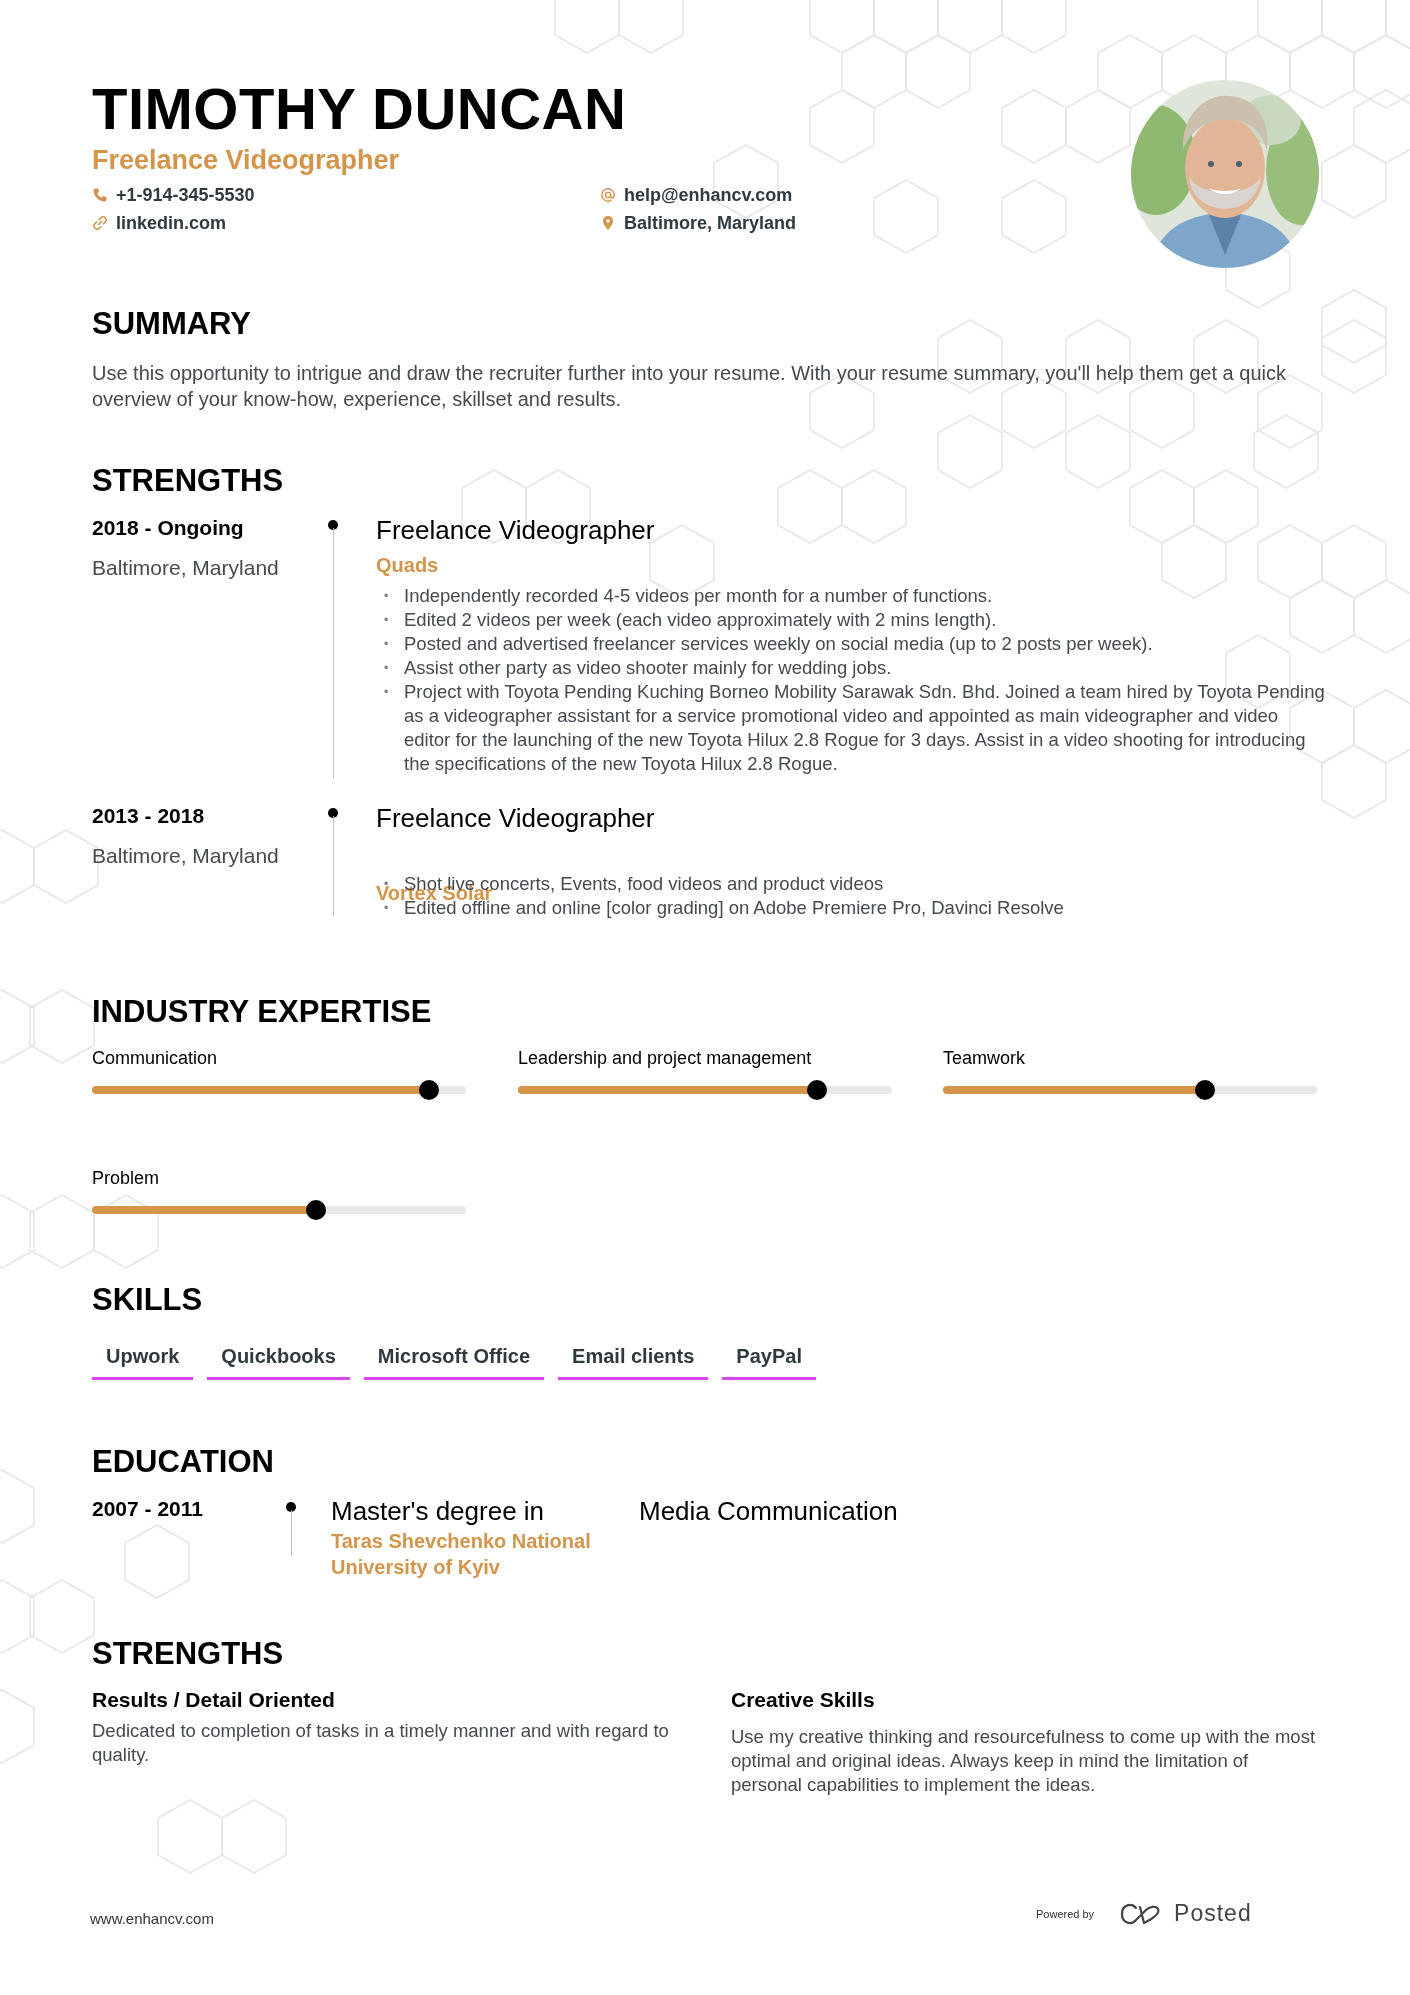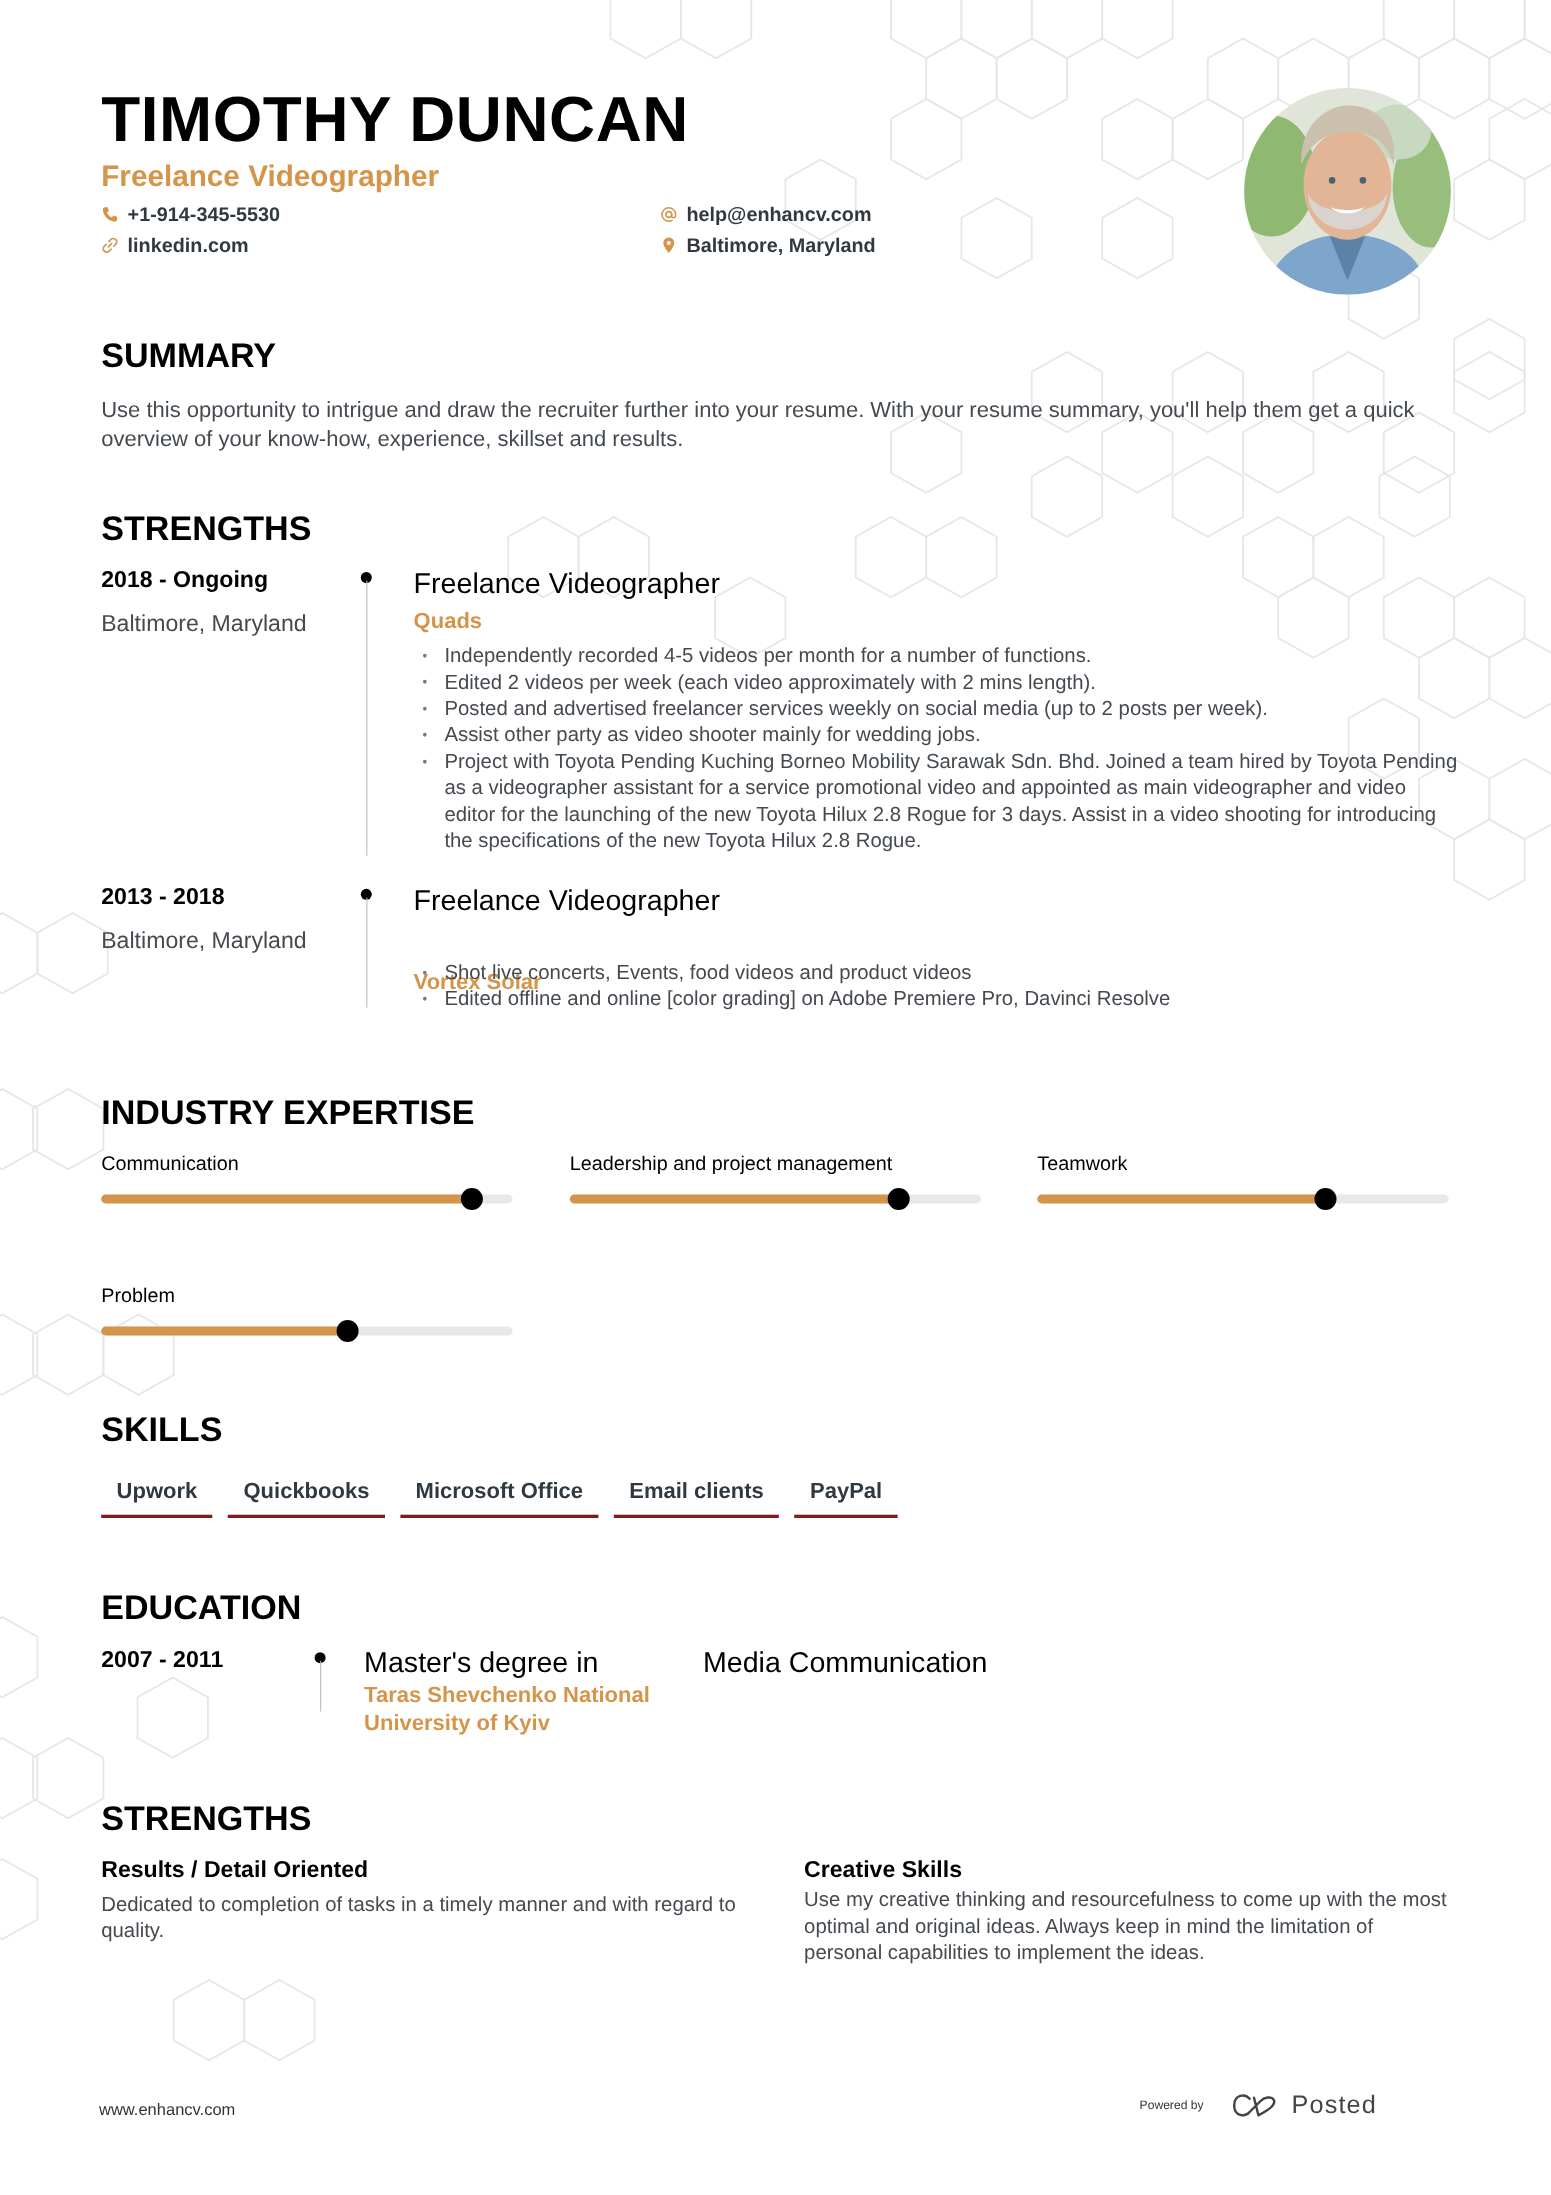--- a/index.html
+++ b/index.html
@@ -26,21 +26,21 @@
   .bullets li { position: relative; padding-left: 28px; }
   .bullets li::before { content: "\2022"; position: absolute; left: 8px; top: 0; font-size: 12px; color: #777; }
   .tl-dot { width: 10px; height: 10px; border-radius: 50%; background: #000; }
   .tl-line { width: 1px; background: #bdbdbd; }
 
   .skill-label { font-size: 18px; color: #000; line-height: 27px; }
   .bar-track { height: 8px; border-radius: 4px; background: #e8e8e8; }
   .bar-fill { height: 8px; border-radius: 4px; background: #d4954a; position: absolute; left: 0; top: 0; }
   .bar-knob { width: 20px; height: 20px; border-radius: 50%; background: #000; position: absolute; top: -6px; }
 
-  .tag { font-size: 20px; font-weight: 700; color: #2f3a40; line-height: 26px; padding: 0 14px 8px 14px; border-bottom: 3px solid #7f1d1d; white-space: nowrap; }
+  .tag { font-size: 20px; font-weight: 700; color: #2f3a40; line-height: 26px; padding: 0 14px 8px 14px; border-bottom: 3px solid #d946ef; white-space: nowrap; }
 
   .edu-degree { font-size: 26px; color: #000; line-height: 32px; }
   .edu-school { font-size: 20px; font-weight: 700; color: #d4954a; line-height: 26px; }
 
   .str-title { font-size: 21px; font-weight: 700; color: #000; line-height: 26px; }
   .str-desc { font-size: 18.5px; color: #444a4f; line-height: 24px; }
 
   .footer-url { font-size: 15px; color: #333; }
   .footer-pow { font-size: 11px; color: #333; }
   .brand { font-size: 23px; color: #444; letter-spacing: 1px; font-weight: 400; }
@@ -255,21 +255,21 @@
 <div class="abs edu-degree" style="left:639px; top:1495px;">Media Communication</div>
 <div class="abs edu-school" style="left:331px; top:1528px; width:290px;">Taras Shevchenko National University of Kyiv</div>
 
 <div class="abs section-h" style="left:92px; top:1636px;">STRENGTHS</div>
 <div class="abs" style="left:92px; top:1687px; width:590px;">
   <div class="str-title">Results / Detail Oriented</div>
   <div class="str-desc" style="margin-top:6px;">Dedicated to completion of tasks in a timely manner and with regard to quality.</div>
 </div>
 <div class="abs" style="left:731px; top:1687px; width:590px;">
   <div class="str-title">Creative Skills</div>
-  <div class="str-desc" style="margin-top:2px;">Use my creative thinking and resourcefulness to come up with the most optimal and original ideas. Always keep in mind the limitation of personal capabilities to implement the ideas.</div>
+  <div class="str-desc" style="margin-top:12px;">Use my creative thinking and resourcefulness to come up with the most optimal and original ideas. Always keep in mind the limitation of personal capabilities to implement the ideas.</div>
 </div>
 
 <div class="abs footer-url" style="left:90px; top:1910px;">www.enhancv.com</div>
 <div class="abs" style="left:1036px; top:1900px; display:flex; align-items:center; gap:24px;">
   <span class="footer-pow">Powered by</span>
   <span style="display:flex; align-items:center; gap:10px;">
     <svg width="46" height="26" viewBox="0 0 46 26">
       <path d="M18 7 C14 2 4 3 4 13 C4 23 14 24 18 19 L28 9 C31 6 38 4 40 8 C42 12 36 17 26 22 L22 6" fill="none" stroke="#444" stroke-width="2.2" stroke-linecap="round" stroke-linejoin="round"></path>
     </svg>
     <span class="brand">Posted</span>

